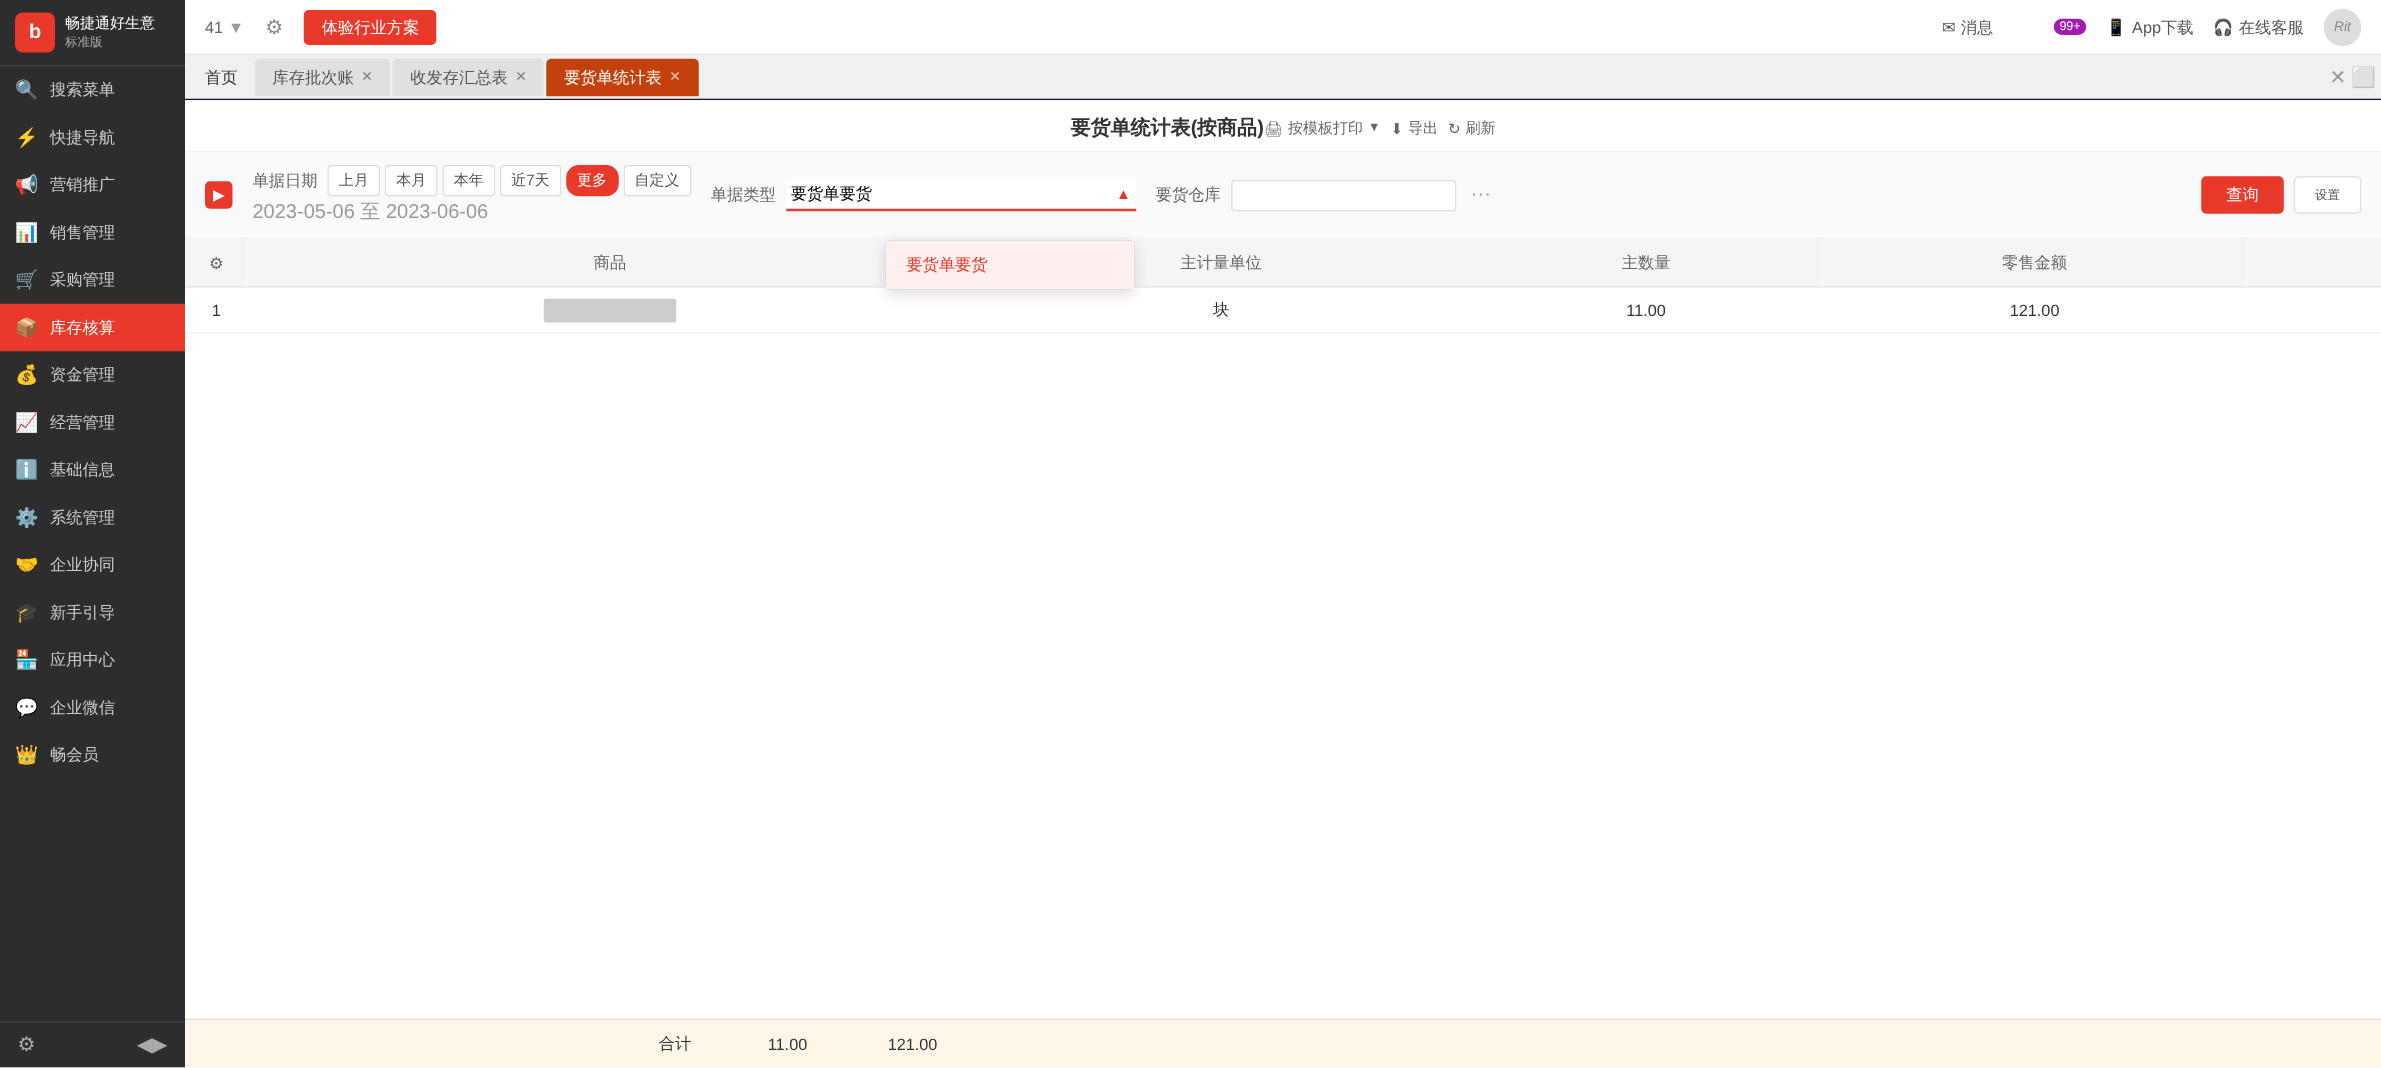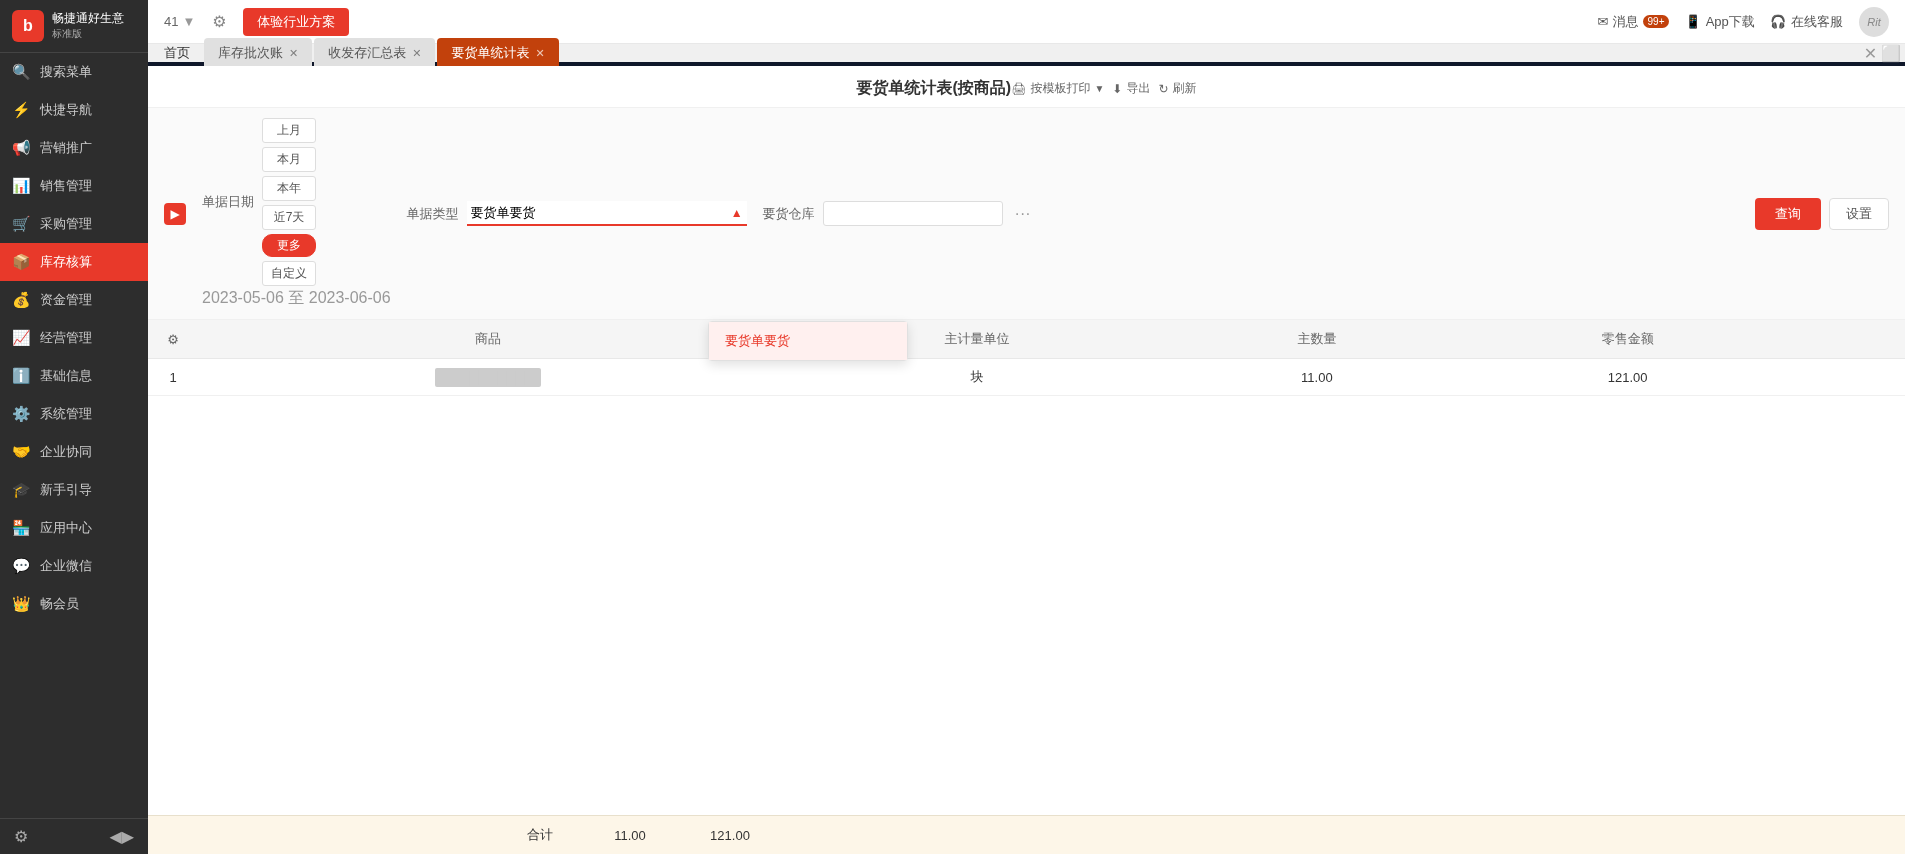--- a/index.html
+++ b/index.html
@@ -116,43 +116,44 @@
     }
     .header-action {
       display: flex;
       align-items: center;
       gap: 4px;
       font-size: 13px;
       color: #555;
       cursor: pointer;
     }
     .badge {
-      background: #c2410c;
+      background: #a21caf;
       color: white;
       border-radius: 10px;
       font-size: 10px;
       padding: 1px 5px;
       min-width: 18px;
       text-align: center;
+      margin-left: 44px;
     }
     .avatar {
       width: 30px; height: 30px;
       background: #ddd;
       border-radius: 50%;
       font-style: italic;
     }
 
     
     .tabs-bar {
       background: #f0f0f0;
       display: flex;
       align-items: center;
-      height: 22px;
+      height: 36px;
       padding: 0 4px;
-      border-bottom: 4px solid #0f172a;
+      border-bottom: 1px solid #0f172a;
       flex-shrink: 0;
       gap: 2px;
     }
     .tab {
       display: flex;
       align-items: center;
       padding: 0 14px;
       height: 30px;
       border-radius: 4px 4px 0 0;
       font-size: 13px;
@@ -220,21 +221,21 @@
       display: flex; align-items: center; justify-content: center;
       cursor: pointer;
       font-size: 12px;
     }
     .filter-group {
       display: flex;
       align-items: center;
       gap: 8px;
     }
     .filter-label { color: #666; font-size: 13px; }
-    .date-btns { display: flex; gap: 4px; flex-direction: column; }
+    .date-btns { display: flex; gap: 4px; }
     .date-btn {
       padding: 3px 8px;
       border: 1px solid #ddd;
       border-radius: 3px;
       font-size: 12px;
       cursor: pointer;
       color: #555;
       background: white;
     }
     .date-btn.hot {
@@ -295,21 +296,21 @@
       border-radius: 4px;
       padding: 6px 20px;
       font-size: 13px;
       cursor: pointer;
     }
     .settings-btn {
       background: white;
       border: 1px solid #ddd;
       border-radius: 4px;
       padding: 6px 16px;
-      font-size: 13px;
+      font-size: 10px;
       cursor: pointer;
       color: #555;
     }
 
     
     .dropdown {
       position: absolute;
       top: 100%;
       left: 560px;
       background: white;

